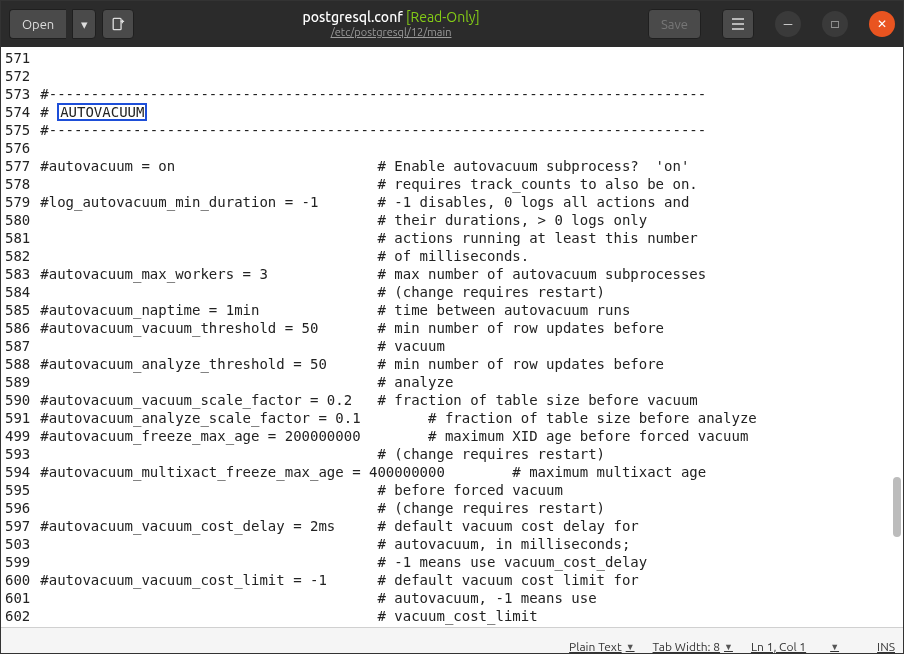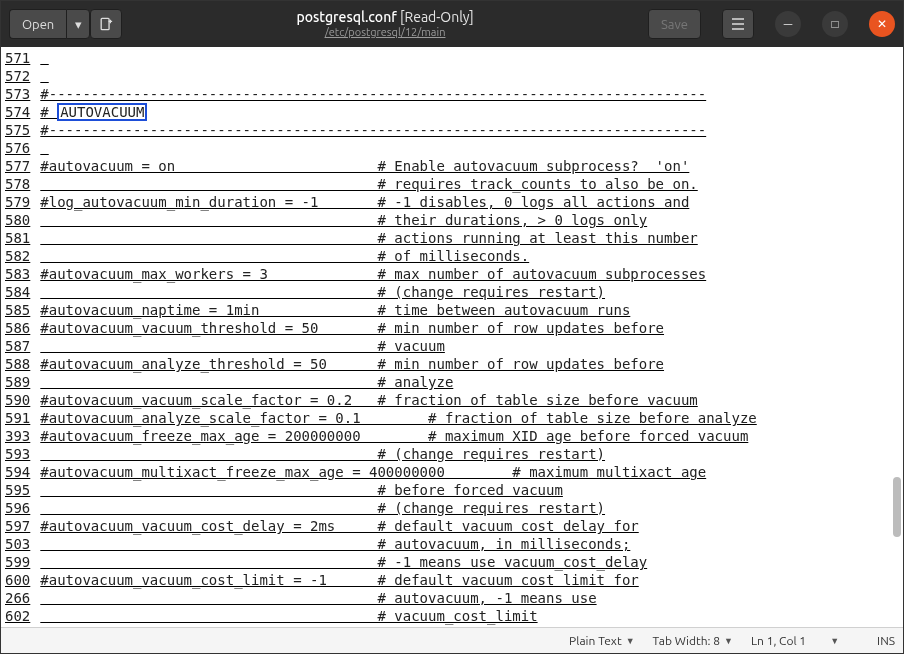--- a/index.html
+++ b/index.html
@@ -15,21 +15,21 @@
   }
   .titlebar {
     background: #2b2b2b;
     height: 46px;
     display: flex;
     align-items: center;
     padding: 0 8px;
     color: #e6e6e6;
     flex-shrink: 0;
   }
-  .tb-left { display: flex; align-items: center; }
+  .tb-left { display: flex; align-items: center; gap: 6px; }
   .btn {
     background: #4a4a4a;
     border: 1px solid #1f1f1f;
     color: #ddd;
     height: 30px;
     display: flex;
     align-items: center;
     justify-content: center;
     border-radius: 4px;
     font-size: 13px;
@@ -38,37 +38,36 @@
   }
   .btn.icon { width: 32px; padding: 0; }
   .btn.open { border-top-right-radius: 0; border-bottom-right-radius: 0; border-right: none; }
   .btn.chev { border-top-left-radius: 0; border-bottom-left-radius: 0; width: 24px; padding: 0; }
   .tb-center {
     flex: 1;
     text-align: center;
     line-height: 1.1;
   }
   .tb-title { font-size: 14px; color: #fff; font-weight: 500; }
-  .tb-title .ro { color: #e5e5e5; font-weight: 400; }
+  .tb-title .ro { color: #84cc16; font-weight: 400; }
   .tb-sub { font-size: 11px; color: #9a9a9a; text-decoration: underline; }
   .tb-right { display: flex; align-items: center; gap: 21px; }
   .btn.save { color: #777; }
   .win-btn {
     width: 26px; height: 26px; border-radius: 50%;
     background: #3a3a3a; display: flex; align-items: center; justify-content: center;
     color: #ddd; font-size: 12px; cursor: pointer;
   }
   .win-btn.close { background: #e95420; color: #fff; }
   .editor {
     flex: 1;
     display: flex;
     overflow: hidden;
     background: #fff;
     position: relative;
-    text-decoration: underline;
   }
   .gutter {
     background: #fff;
     padding: 2px 6px 2px 4px;
     text-align: right;
     font-family: "DejaVu Sans Mono", Consolas, monospace;
     font-size: 14px;
     line-height: 18px;
     color: #222;
     user-select: none;
@@ -94,27 +93,28 @@
     right: 2px;
     width: 8px;
     background: #bcbcbc;
     border-radius: 4px;
   }
   .statusbar {
     height: 26px;
     background: #f5f5f5;
     border-top: 1px solid #d0d0d0;
     display: flex;
-    align-items: center;
+    align-items: flex-end;
     font-size: 12px;
     color: #333;
     padding: 0 8px;
     flex-shrink: 0;
     gap: 18px;
     justify-content: flex-end;
+    text-decoration: underline;
   }
   .statusbar .sp { flex: 1; }
   .status-item { display: flex; align-items: center; gap: 4px; cursor: pointer; }
   .tri { font-size: 9px; color: #555; }
   .ins { font-weight: 400; margin-left: 20px; }
 </style>
 </head>
 <body>
 
 <div class="titlebar">
@@ -172,30 +172,30 @@
       <div>582</div>
       <div>583</div>
       <div>584</div>
       <div>585</div>
       <div>586</div>
       <div>587</div>
       <div>588</div>
       <div>589</div>
       <div>590</div>
       <div>591</div>
-      <div>393</div>
+      <div>499</div>
       <div>593</div>
       <div>594</div>
       <div>595</div>
       <div>596</div>
       <div>597</div>
       <div>503</div>
       <div>599</div>
       <div>600</div>
-      <div>266</div>
+      <div>601</div>
       <div>602</div>
     </div>
   <div class="code" id="code"><div>&nbsp;</div><div>&nbsp;</div><div>#------------------------------------------------------------------------------</div><div># <span class="hl">AUTOVACUUM</span></div><div>#------------------------------------------------------------------------------</div><div>&nbsp;</div><div>#autovacuum = on                        # Enable autovacuum subprocess?  'on'</div><div>                                        # requires track_counts to also be on.</div><div>#log_autovacuum_min_duration = -1       # -1 disables, 0 logs all actions and</div><div>                                        # their durations, &gt; 0 logs only</div><div>                                        # actions running at least this number</div><div>                                        # of milliseconds.</div><div>#autovacuum_max_workers = 3             # max number of autovacuum subprocesses</div><div>                                        # (change requires restart)</div><div>#autovacuum_naptime = 1min              # time between autovacuum runs</div><div>#autovacuum_vacuum_threshold = 50       # min number of row updates before</div><div>                                        # vacuum</div><div>#autovacuum_analyze_threshold = 50      # min number of row updates before</div><div>                                        # analyze</div><div>#autovacuum_vacuum_scale_factor = 0.2   # fraction of table size before vacuum</div><div>#autovacuum_analyze_scale_factor = 0.1        # fraction of table size before analyze</div><div>#autovacuum_freeze_max_age = 200000000        # maximum XID age before forced vacuum</div><div>                                        # (change requires restart)</div><div>#autovacuum_multixact_freeze_max_age = 400000000        # maximum multixact age</div><div>                                        # before forced vacuum</div><div>                                        # (change requires restart)</div><div>#autovacuum_vacuum_cost_delay = 2ms     # default vacuum cost delay for</div><div>                                        # autovacuum, in milliseconds;</div><div>                                        # -1 means use vacuum_cost_delay</div><div>#autovacuum_vacuum_cost_limit = -1      # default vacuum cost limit for</div><div>                                        # autovacuum, -1 means use</div><div>                                        # vacuum_cost_limit</div></div>
   <div class="scrollbar" style="top:430px;height:60px"></div>
 </div>
 
 <div class="statusbar">
   <div class="sp"></div>
   <div class="status-item">
     <span>Plain Text</span>

